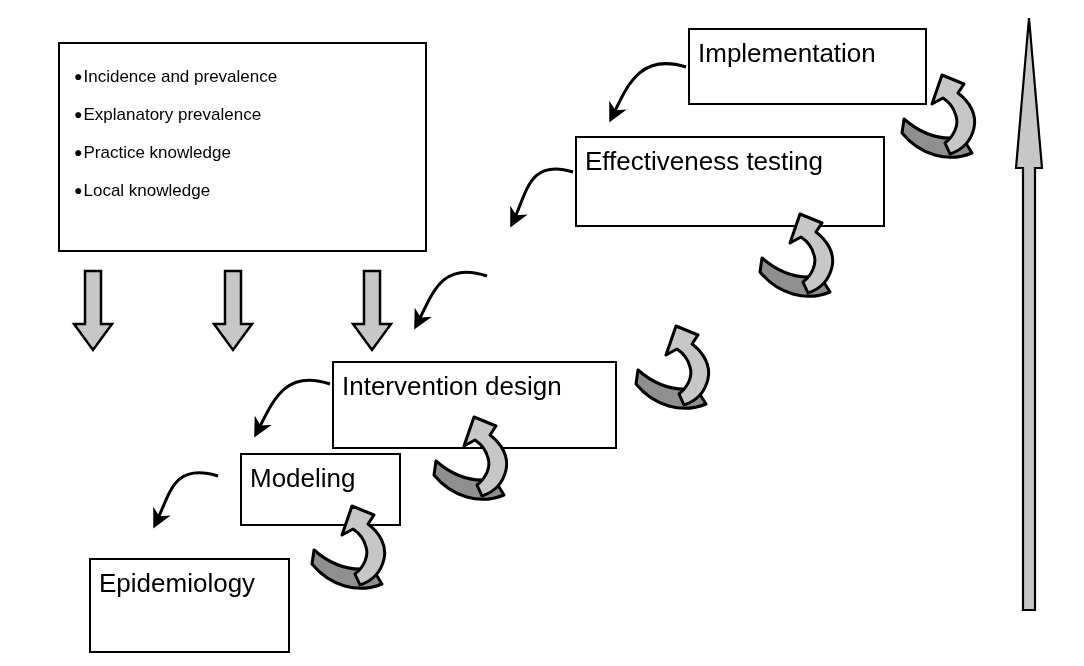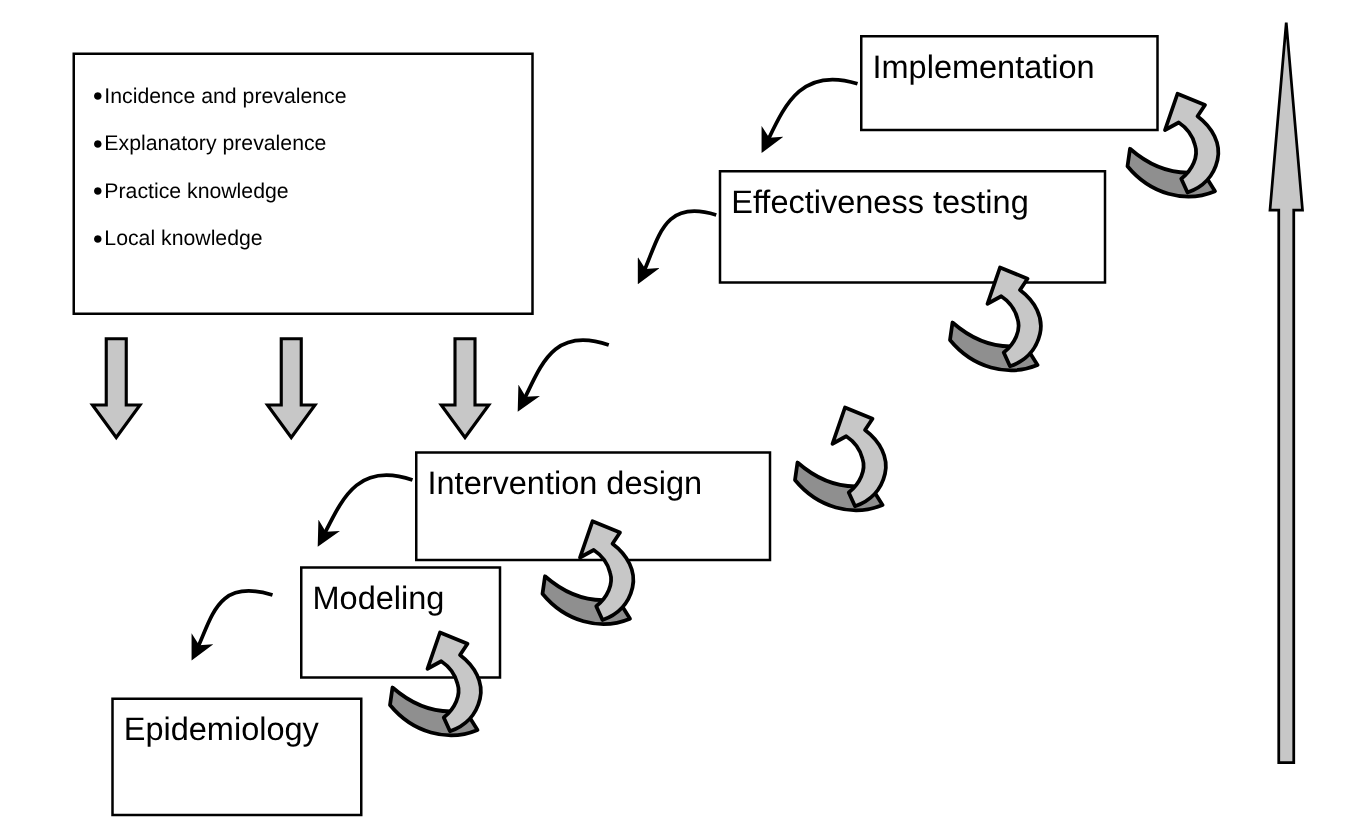--- a/index.html
+++ b/index.html
@@ -17,21 +17,21 @@
     background:#fff;border:2.5px solid #000;box-sizing:border-box;
     padding:22px 0 0 14px;z-index:1;
   }
   .kbox ul{list-style:none;margin:0;padding:0;}
   .kbox li{display:flex;align-items:flex-start;margin-bottom:17px;}
   .kbox .bullet{font-size:14px;line-height:1;margin-top:3px;margin-right:1px;}
   .kbox .ktxt{font-size:17px;line-height:1.24;white-space:nowrap;}
   svg.arrows{position:absolute;left:0;top:0;z-index:5;pointer-events:none;}
   
   .b-epi{left:89px;top:558px;width:201px;height:95px;}
-  .b-mod{left:240px;top:453px;width:161px;height:90px;}
+  .b-mod{left:240px;top:453px;width:161px;height:73px;}
   .b-int{left:332px;top:342px;width:285px;height:88px;margin-top:19px;}
   .b-eff{left:489px;top:255px;width:232px;height:79px;}
   .b-efn{left:575px;top:136px;width:310px;height:91px;}
   .b-imp{left:688px;top:28px;width:239px;height:77px;}
 </style>
 </head>
 <body>
 
 <div class="canvas">
 

